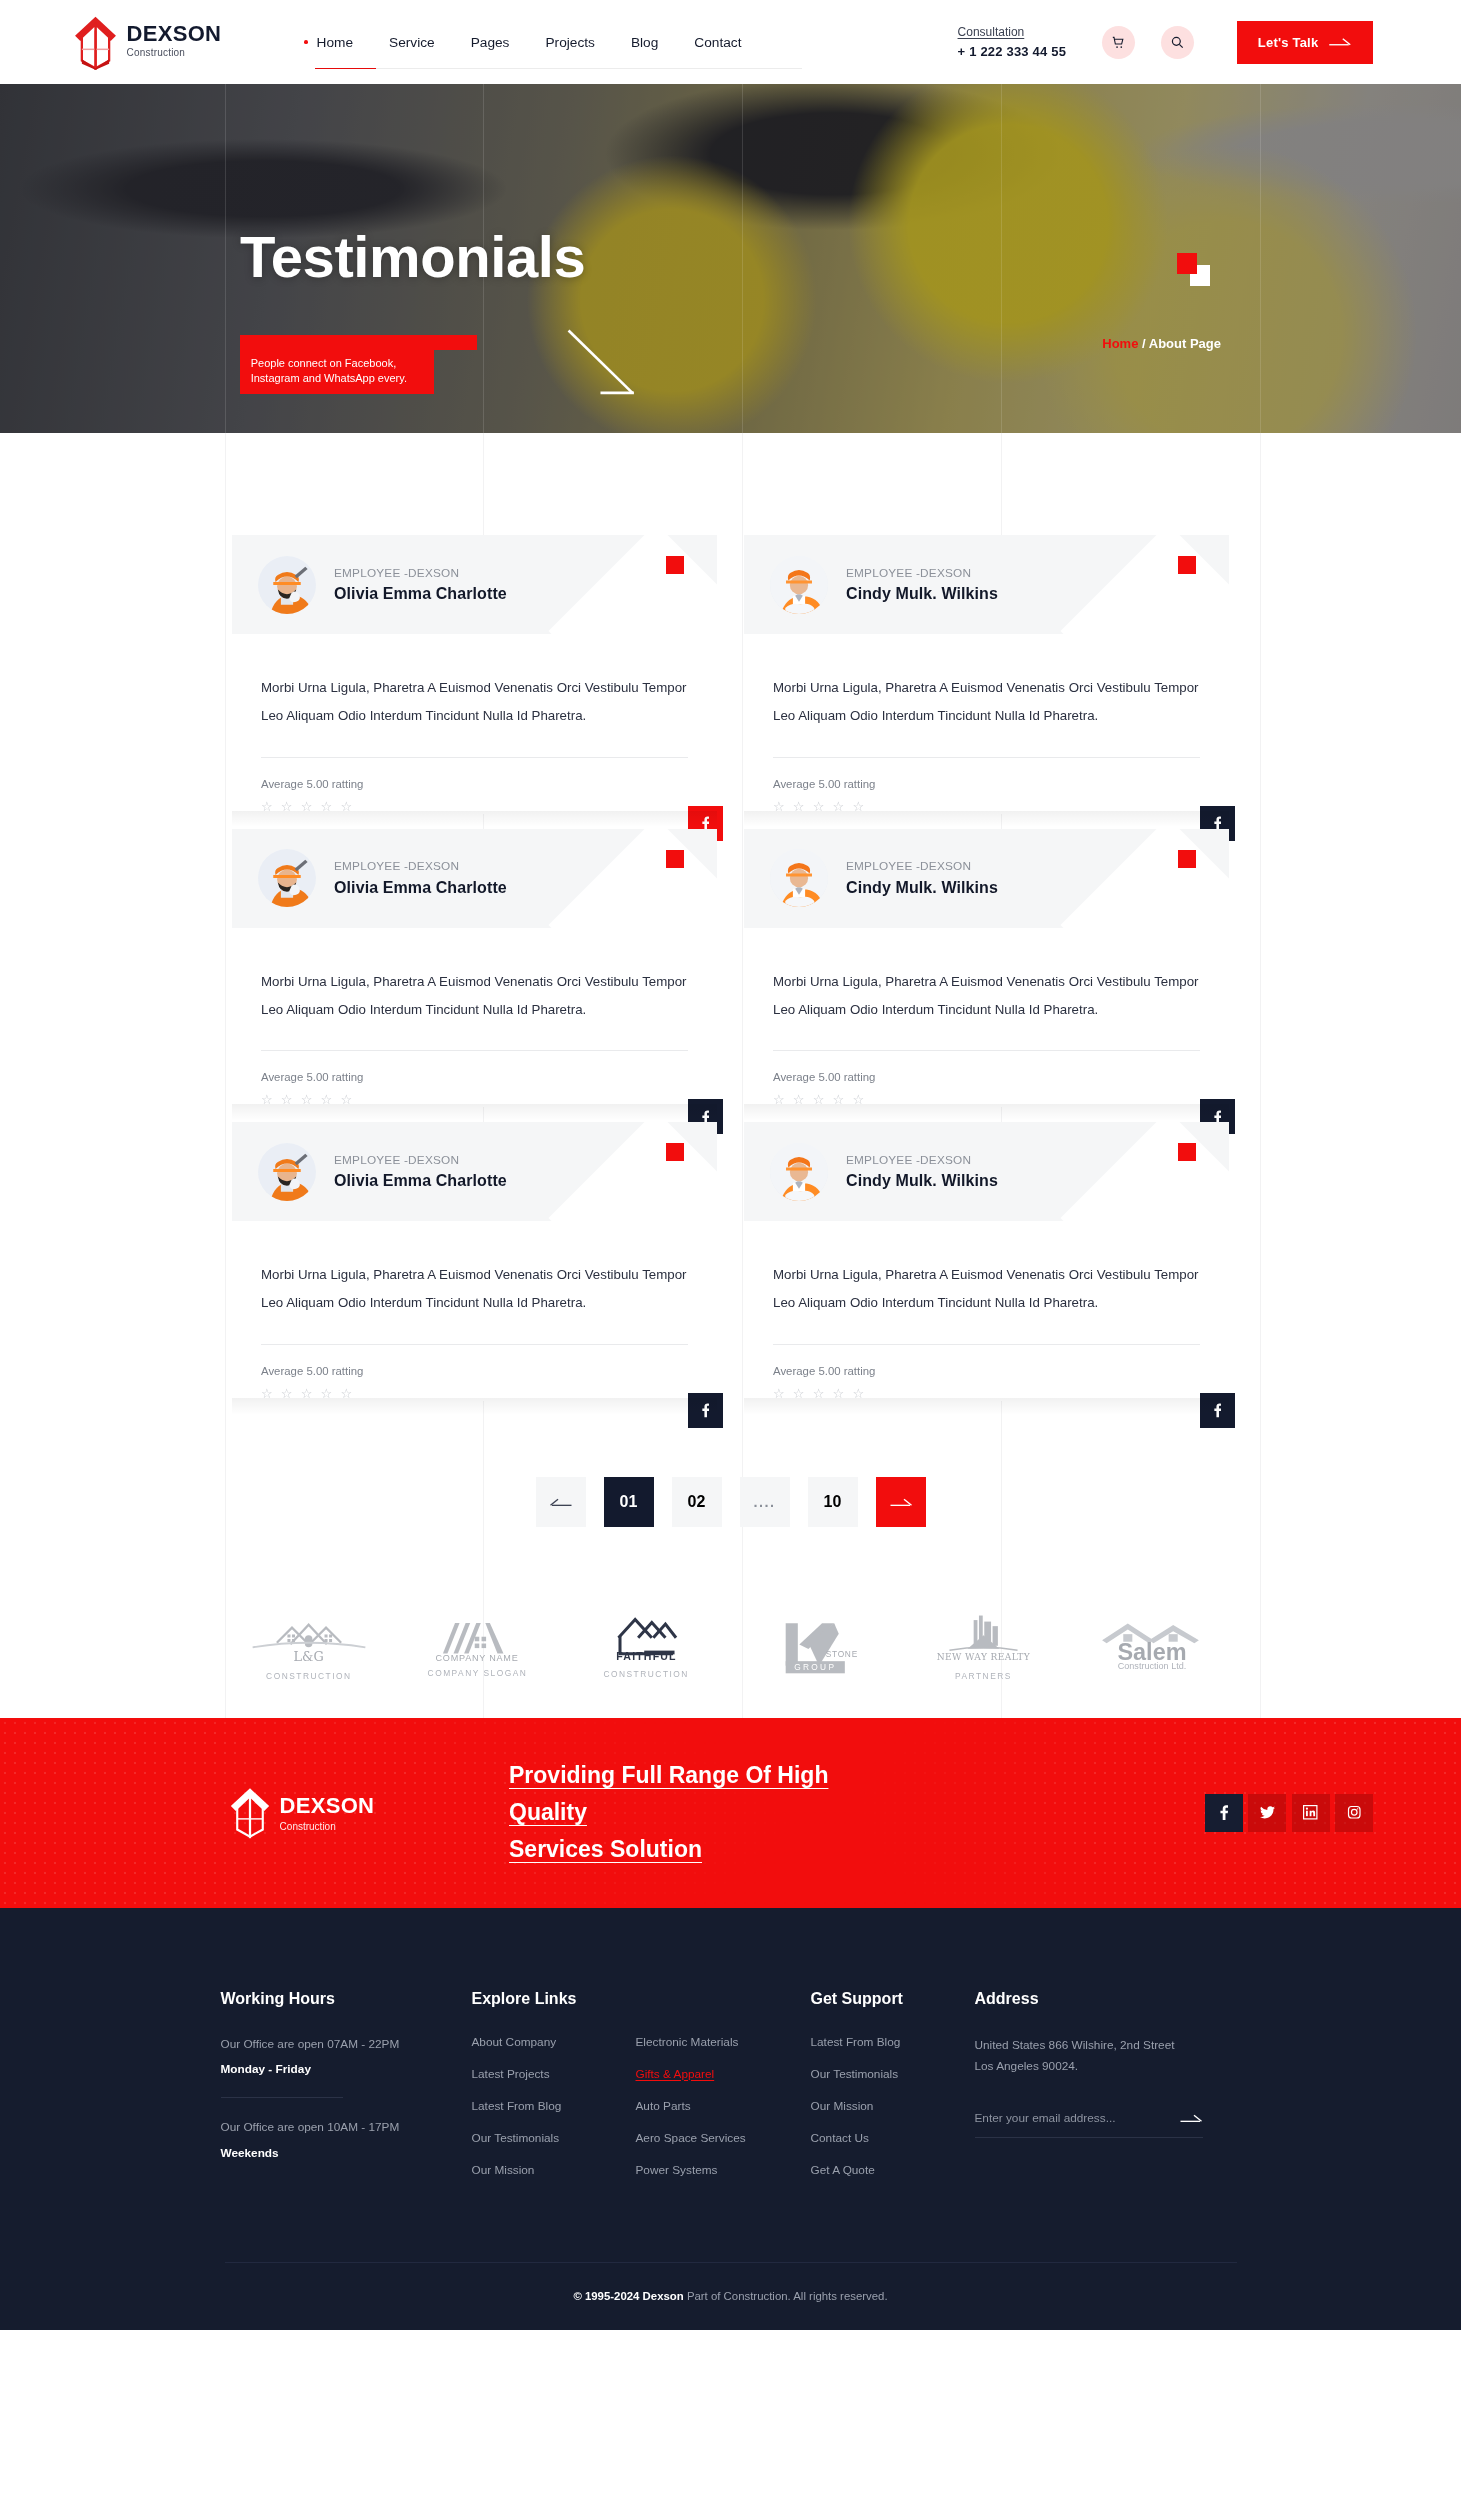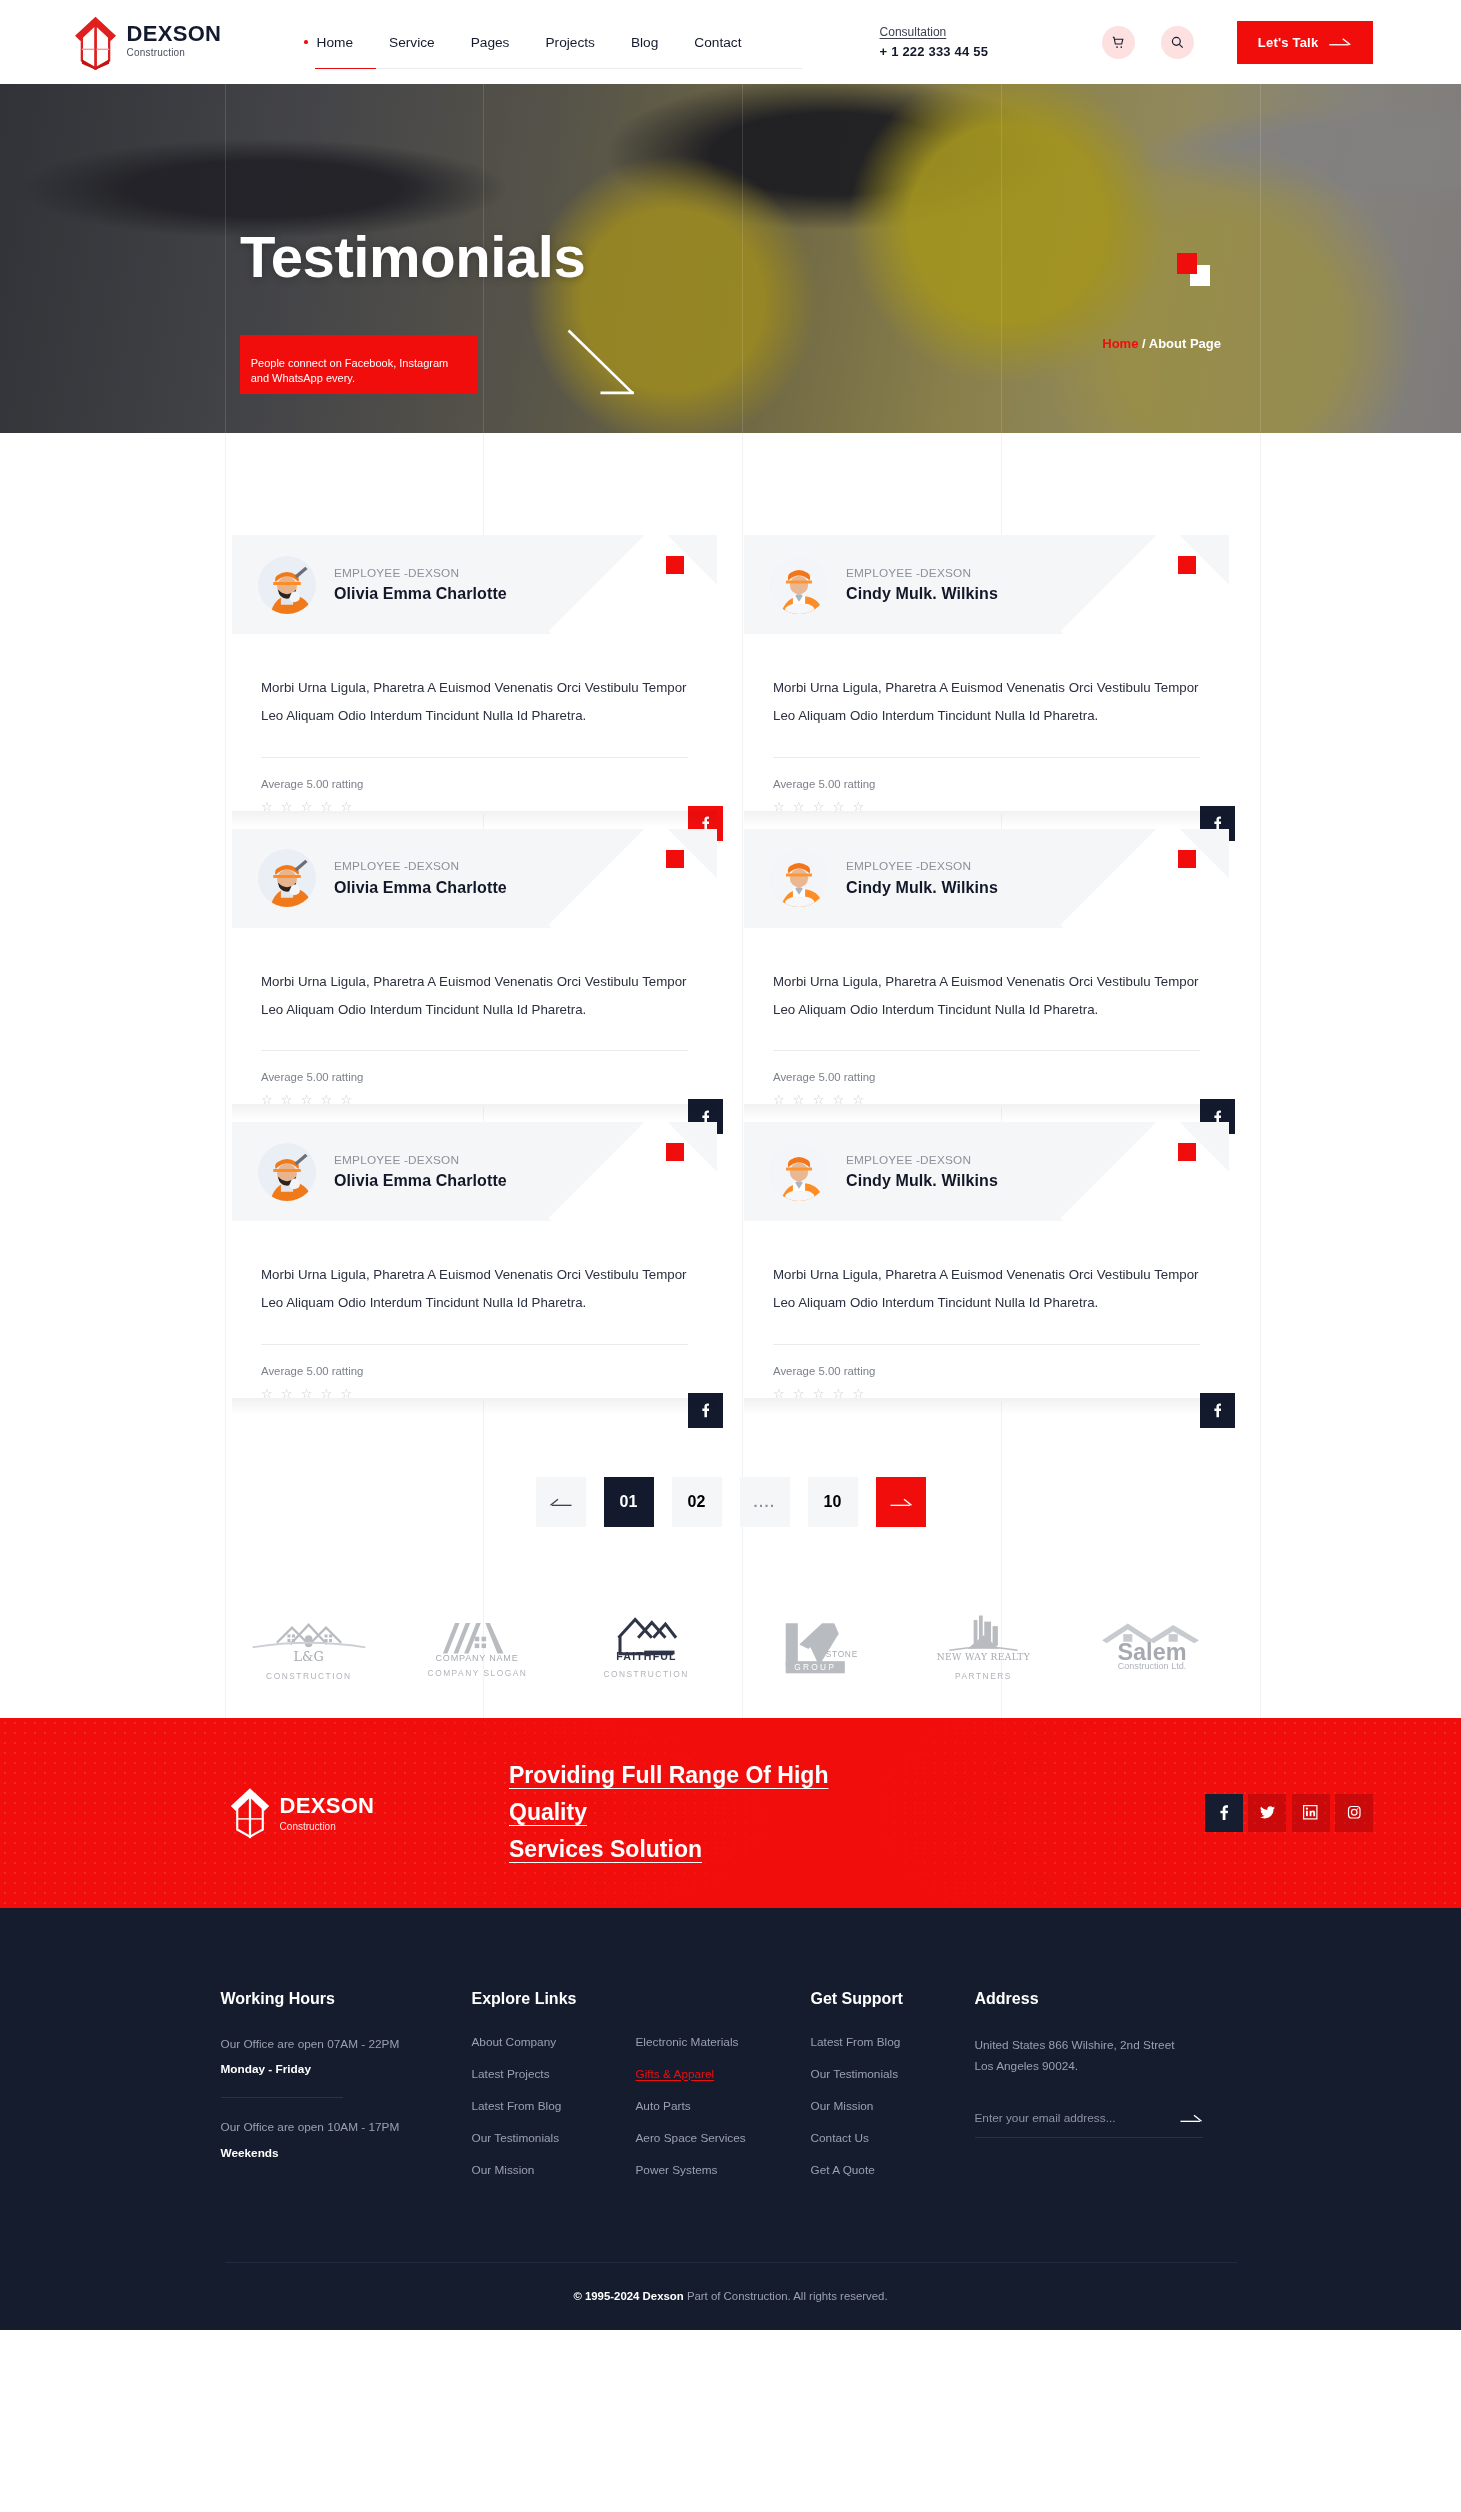--- a/index.html
+++ b/index.html
@@ -42,21 +42,21 @@
   }
   .nav-underline {
     position: absolute; left: 0; bottom: -16.7px; height: 1.5px; width: 487px;
     background: #ececec;
   }
   .nav-underline::before {
     content: ""; position: absolute; left: 0; top: 0; width: 61px; height: 1.5px;
     background: #e60a0a;
   }
 
-  .consult { margin-left: auto; margin-right: 114px; }
+  .consult { margin-left: auto; margin-right: 36px; }
   .consult-label {
     font-size: 12px; color: #3c4252; text-decoration: underline;
     text-underline-offset: 2.3px; margin-bottom: 5.3px;
   }
   .consult-phone { font-size: 13px; font-weight: 700; color: #131a2e; letter-spacing: 0.2px; }
 
   .head-actions { display: flex; align-items: center; gap: 26px; }
   .icon-circle {
     width: 33px; height: 33px; border-radius: 50%; background: #fde0e0;
     display: flex; align-items: center; justify-content: center; cursor: pointer;
@@ -91,21 +91,21 @@
   }
   .hero-title {
     position: absolute; left: 240px; top: 172px; transform: translateY(-50%);
     font-size: 58px; font-weight: 700; color: #ffffff; letter-spacing: -0.4px;
     text-shadow: 0 1.5px 9px rgba(0,0,0,.28);
   }
   .hero-sub-wrap { position: absolute; left: 240px; top: 251px; }
   .hero-bar { width: 237px; height: 14.5px; background: #f20d0d; }
   .hero-sub {
     background: #f20d0d; color: #fff; font-size: 11px; padding: 6.8px 10.7px 9px 10.7px;
-    width: 237px; line-height: 1.3;
+    width: 194px; line-height: 1.3;
   }
   .hero-arrow { position: absolute; left: 567px; top: 245px; }
   .hero-sq-red {
     position: absolute; right: 264px; top: 169px; width: 20.5px; height: 20.5px; background: #f20d0d;
   }
   .hero-sq-white {
     position: absolute; right: 251px; top: 181px; width: 20.5px; height: 20.5px; background: #fff;
   }
   .crumb {
     position: absolute; right: 240px; top: 252px; font-size: 13px; font-weight: 700; color: #fff;

